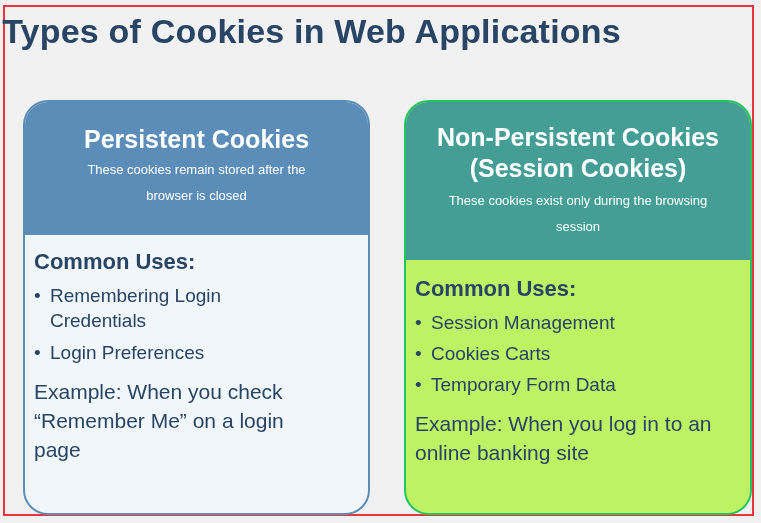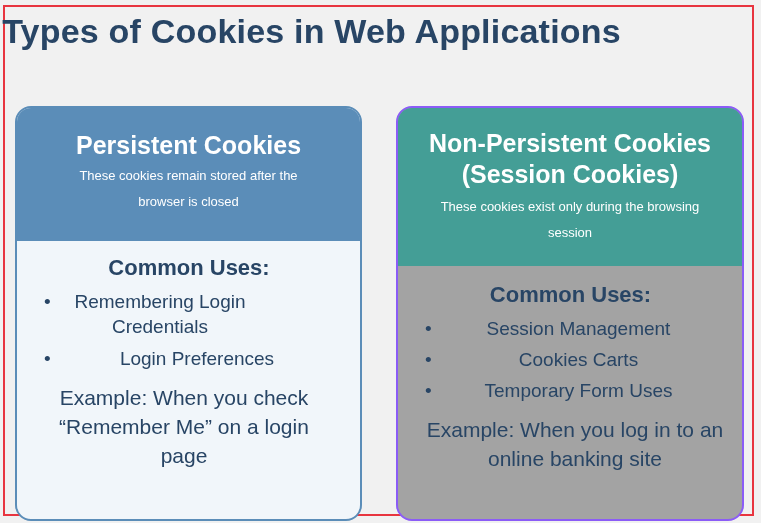--- a/index.html
+++ b/index.html
@@ -9,32 +9,32 @@
   }
   .frame {
     position: absolute; left: 3px; top: 5px; width: 751px; height: 511px;
     border: 2px solid #e8353f; box-sizing: border-box;
   }
   .title {
     position: absolute; left: 0; top: 12px; width: 623px; text-align: center;
     font-size: 34px; font-weight: bold; color: #284565; letter-spacing: 0.2px;
   }
   .card {
-    position: absolute; top: 106px; height: 415px; border-radius: 16px;
-    box-sizing: border-box; overflow: hidden;
+    position: absolute; top: 100px; height: 415px; border-radius: 25px;
+    box-sizing: border-box; overflow: hidden; margin-left: 8px;
   }
   .card.left { left: 15px; width: 347px; border: 2px solid #5b8db8; background: #f1f6fa; }
-  .card.right { left: 396px; width: 348px; border: 2px solid #8b5cf6; background: #a3a3a3; }
+  .card.right { left: 396px; width: 348px; border: 2px solid #22c55e; background: #bef264; }
   .card-head { text-align: center; color: #ffffff; box-sizing: border-box; }
   .left .card-head { background: #5b8db8; height: 133px; padding-top: 22px; }
   .right .card-head { background: #449e96; height: 158px; padding-top: 20px; }
   .card-title { font-size: 25px; font-weight: bold; line-height: 31px; }
   .card-sub { font-size: 13px; line-height: 26px; margin-top: 4px; }
   .left .card-sub { margin-top: 2px; }
-  .card-body { padding: 14px 26px 0 27px; color: #284565; text-align: center; }
+  .card-body { padding: 14px 26px 0 9px; color: #284565; }
   .uses-heading { font-size: 22px; font-weight: bold; margin: 0 0 8px 0; }
   ul.uses { list-style: none; padding: 0; margin: 0; }
   ul.uses li { font-size: 19px; line-height: 25px; position: relative; padding-left: 16px; margin-bottom: 7px; }
   ul.uses li::before { content: "\2022"; position: absolute; left: 0; top: 0; }
   .example { font-size: 21px; line-height: 29px; margin-top: 12px; }
   .right .card-body { padding-top: 16px; }
   .right ul.uses li { margin-bottom: 6px; }
 </style>
 </head>
 <body>
@@ -61,17 +61,17 @@
 <div class="card right">
   <div class="card-head">
     <div class="card-title" style="padding:0 20px;">Non-Persistent Cookies (Session Cookies)</div>
     <div class="card-sub" style="padding:0 28px;">These cookies exist only during the browsing session</div>
   </div>
   <div class="card-body">
     <div class="uses-heading">Common Uses:</div>
     <ul class="uses">
       <li>Session Management</li>
       <li>Cookies Carts</li>
-      <li>Temporary Form Uses</li>
+      <li>Temporary Form Data</li>
     </ul>
     <div class="example" style="width:300px;">Example: When you log in to an online banking site</div>
   </div>
 </div>
 
 </body></html>

